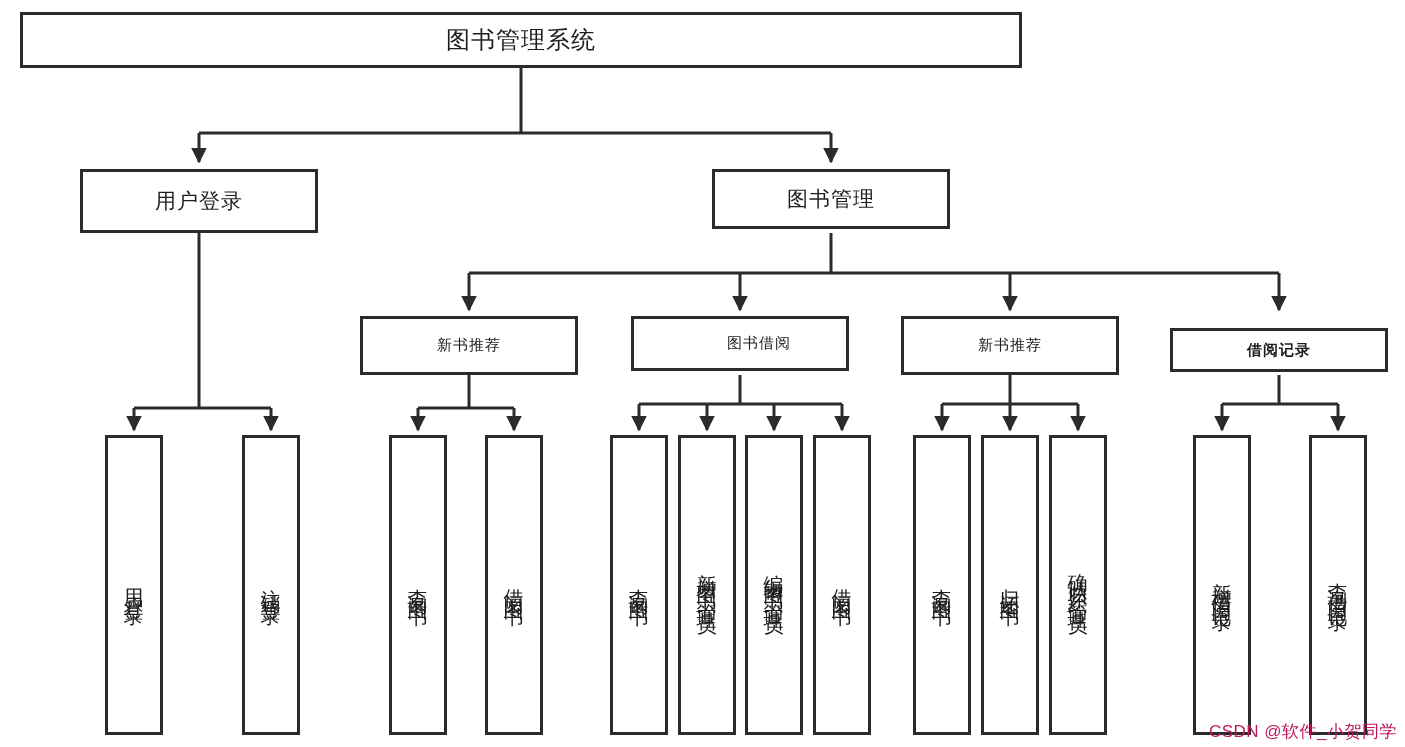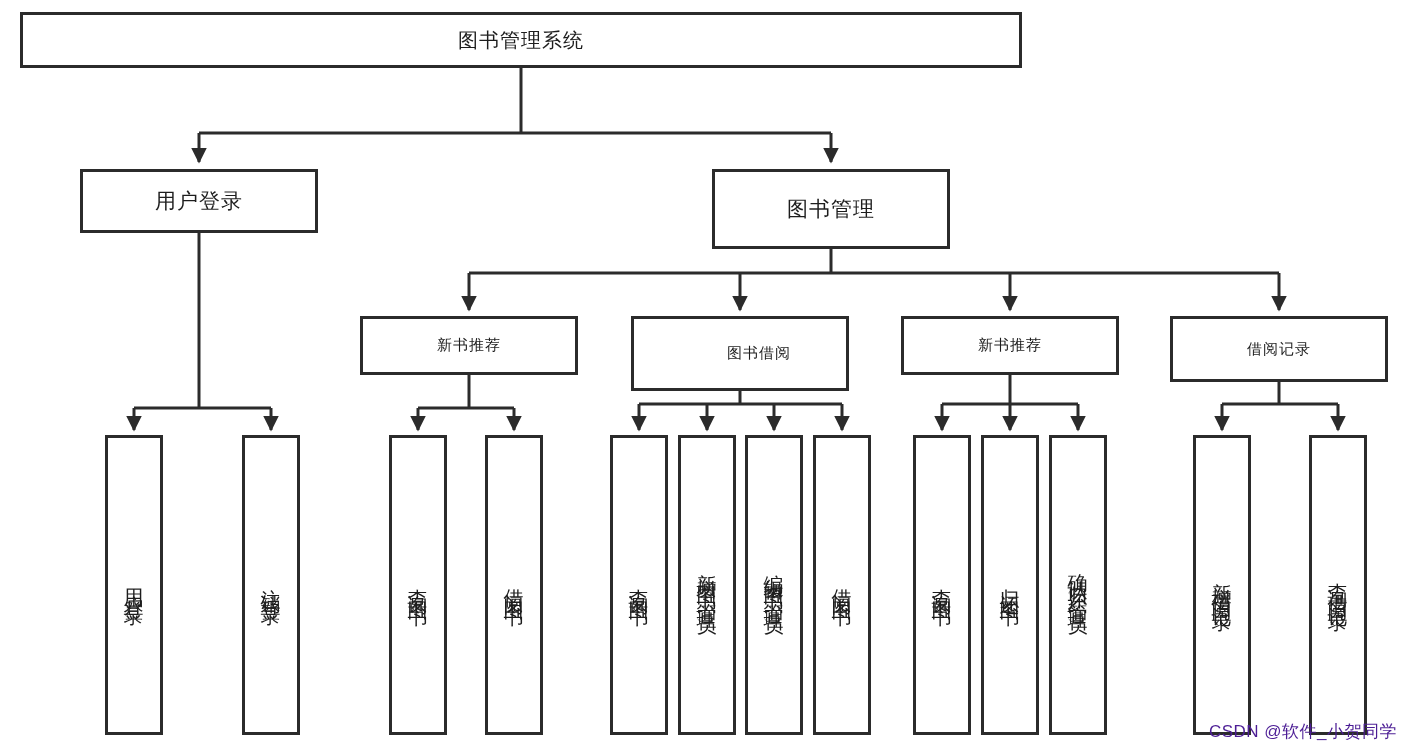--- a/index.html
+++ b/index.html
@@ -34,21 +34,21 @@
     align-items: center;
     justify-content: center;
     color: #1d1d1d;
   }
   .node .label {
     font-size: 21px;
     line-height: 1.25;
     letter-spacing: 1px;
     white-space: nowrap;
   }
-  .node.root .label { font-size: 20px; text-align: right; }
+  .node.root .label { font-size: 24px; text-align: right; }
   .node.lvl2 .label { font-size: 21px; }
   .node.lvl3 .label { font-size: 15px; }
   .node.leaf {
     align-items: center;
     justify-content: center;
     border-width: 3px;
   }
   .node.leaf .label {
     writing-mode: vertical-rl;
     text-orientation: upright;
@@ -56,21 +56,21 @@
     letter-spacing: 6px;
     line-height: 1;
     white-space: nowrap;
     text-align: center;
   }
   #watermark {
     position: absolute;
     right: 8px;
     bottom: 4px;
     font-size: 17px;
-    color: #4c1d95;
+    color: #be185d;
     white-space: nowrap;
     letter-spacing: 0.5px;
   }
 </style>
 </head>
 <body>
 
 <div id="canvas">
 
   <svg class="edges" viewBox="0 0 1405 747" xmlns="http://www.w3.org/2000/svg">
@@ -126,34 +126,34 @@
     </g>
   </svg>
 
   <div class="node root" style="left:20px; top:12px; width:1002px; height:56px;">
     <span class="label">图书管理系统</span>
   </div>
 
   <div class="node lvl2" style="left:80px; top:169px; width:238px; height:64px;">
     <span class="label">用户登录</span>
   </div>
-  <div class="node lvl2" style="left:712px; top:169px; width:238px; height:80px;align-items:center;">
+  <div class="node lvl2" style="left:712px; top:169px; width:238px; height:60px;align-items:center;">
     <span class="label">图书管理</span>
   </div>
 
   <div class="node lvl3" style="left:360px; top:316px; width:218px; height:59px;">
     <span class="label">新书推荐</span>
   </div>
-  <div class="node lvl3" style="left:631px; top:316px; width:218px; height:75px;padding-left:38px;">
+  <div class="node lvl3" style="left:631px; top:316px; width:218px; height:55px;padding-left:38px;">
     <span class="label">图书借阅</span>
   </div>
   <div class="node lvl3" style="left:901px; top:316px; width:218px; height:59px;">
     <span class="label">新书推荐</span>
   </div>
-  <div class="node lvl3" style="left:1170px; top:316px; width:218px; height:66px;">
+  <div class="node lvl3" style="left:1170px; top:328px; width:218px; height:44px;font-weight:bold;">
     <span class="label">借阅记录</span>
   </div>
 
   <div class="node leaf" style="left:105px; top:435px; width:58px; height:300px;">
     <span class="label">用户登录</span>
   </div>
   <div class="node leaf" style="left:242px; top:435px; width:58px; height:300px;">
     <span class="label">注销登录</span>
   </div>
 

